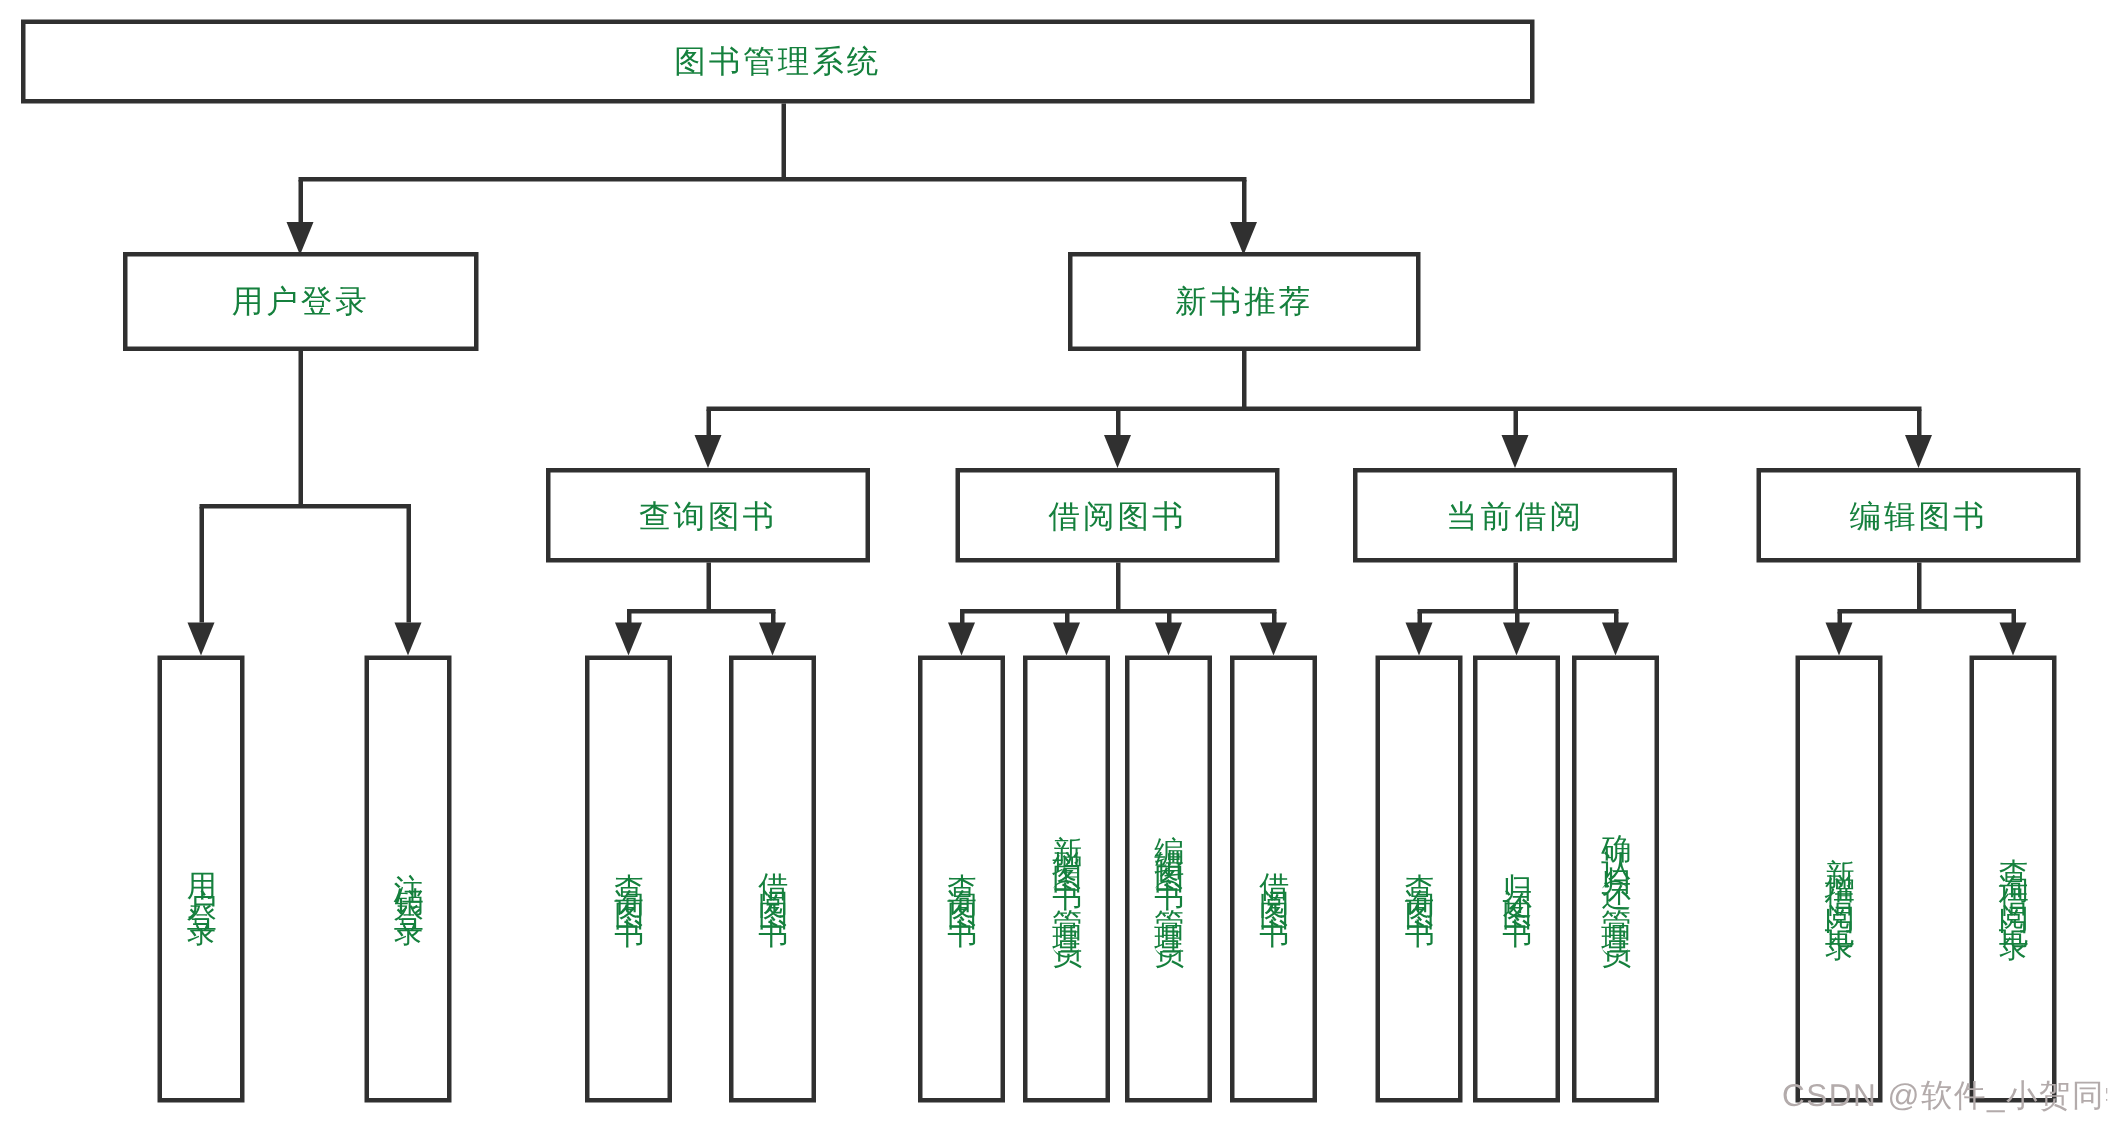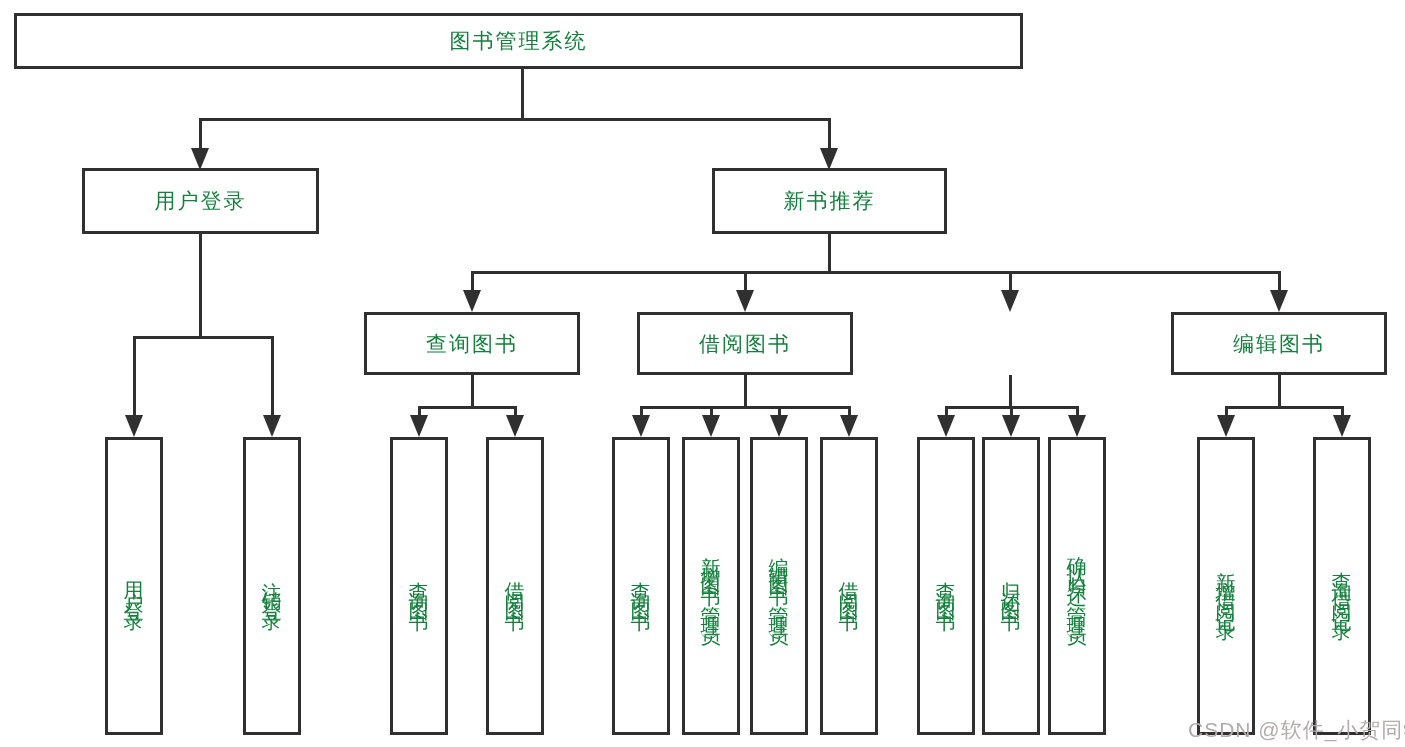--- a/index.html
+++ b/index.html
@@ -43,20 +43,23 @@
   </div>
   <div class="box" style="left:712px;top:168px;width:235px;height:66px">
     <span class="hlabel">新书推荐</span>
   </div>
 
   <div class="box" style="left:364px;top:312px;width:216px;height:63px">
     <span class="hlabel">查询图书</span>
   </div>
   <div class="box" style="left:637px;top:312px;width:216px;height:63px">
     <span class="hlabel">借阅图书</span>
+  </div>
+  <div class="box" style="left:902px;top:312px;width:216px;height:63px">
+    <span class="hlabel">当前借阅</span>
   </div>
   <div class="box" style="left:1171px;top:312px;width:216px;height:63px">
     <span class="hlabel">编辑图书</span>
   </div>
 
   <div class="box" style="left:105px;top:437px;width:58px;height:298px">
     <span class="vlabel">用户登录</span>
   </div>
   <div class="box" style="left:243px;top:437px;width:58px;height:298px">
     <span class="vlabel">注销登录</span>

